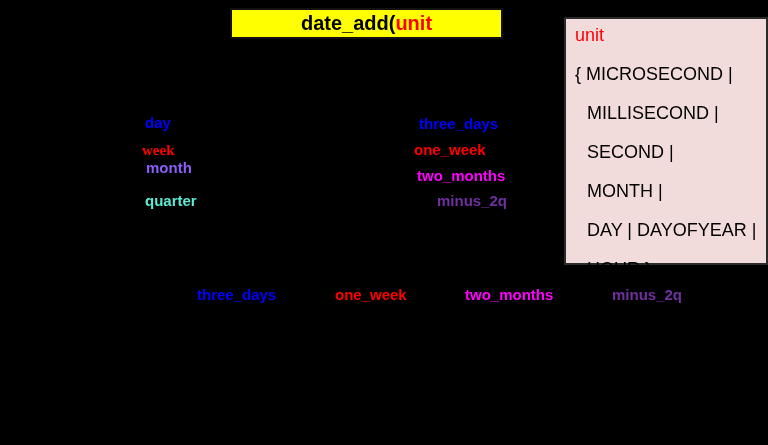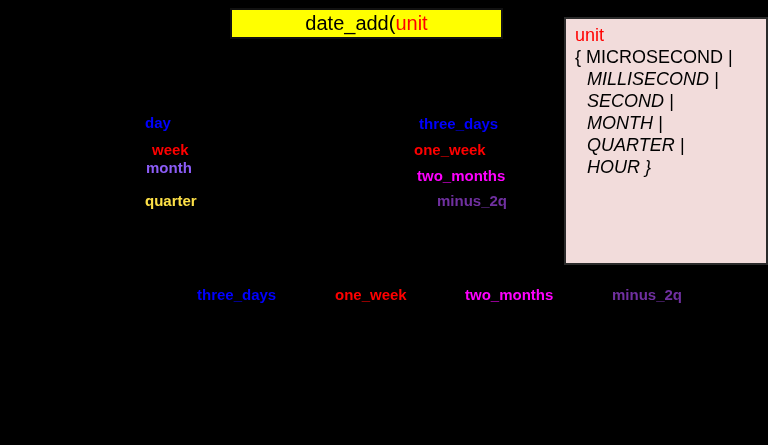--- a/index.html
+++ b/index.html
@@ -22,43 +22,44 @@
     width: 273px;
     height: 31px;
     box-sizing: border-box;
     border: 2px solid #111111;
     display: flex;
     align-items: center;
     justify-content: center;
     font-size: 20px;
     color: #000000;
     white-space: pre;
+    font-weight: bold;
   }
   .unit-panel {
     position: absolute;
     left: 564px;
     top: 17px;
     width: 204px;
     height: 248px;
     box-sizing: border-box;
     border: 2px solid #2b2b2b;
     padding: 5px 8px 0 9px;
     font-size: 18px;
     line-height: 22px;
     color: #000000;
   }
   .unit-heading {
     line-height: 22px;
   }
   .unit-lines div {
     white-space: pre;
+    margin-top: 17px;
   }
   .unit-lines div:not(:first-child) {
     padding-left: 12px;
-    font-style: italic;
   }
   .word {
     position: absolute;
     font-size: 15px;
     font-weight: bold;
     line-height: 24px;
     white-space: pre;
   }
 </style>
 </head>
@@ -68,29 +69,29 @@
 
   <div class="title-box" style="background-color: rgb(255, 255, 0);"><span>date_add(</span><span style="color: rgb(255, 0, 0);">unit</span></div>
 
   <div class="unit-panel" style="background-color: rgb(242, 220, 219);">
     <div class="unit-heading" style="color: rgb(255, 0, 0);">unit</div>
     <div class="unit-lines">
       <div>{ MICROSECOND |</div>
       <div>MILLISECOND |</div>
       <div>SECOND |</div>
       <div>MONTH |</div>
-      <div>QUARTER |</div>
+      <div>DAY | DAYOFYEAR |</div>
       <div>HOUR }</div>
     </div>
   </div>
 
   <div class="word" style="left: 145px; top: 111px; color: rgb(0, 0, 255);">day</div>
-  <div class="word" style="left: 152px; top: 138px; color: rgb(255, 0, 0);">week</div>
+  <div class="word" style="left: 142px; top: 138px; color: rgb(255, 0, 0); font-family: Liberation Serif, serif;">week</div>
   <div class="word" style="left: 146px; top: 156px; color: #8b5cf6;">month</div>
-  <div class="word" style="left: 145px; top: 189px; color: #fde047;">quarter</div>
+  <div class="word" style="left: 145px; top: 189px; color: #5eead4;">quarter</div>
 
   <div class="word" style="left: 419px; top: 112px; color: rgb(0, 0, 255);">three_days</div>
   <div class="word" style="left: 414px; top: 138px; color: rgb(255, 0, 0);">one_week</div>
   <div class="word" style="left: 417px; top: 164px; color: rgb(255, 0, 255);">two_months</div>
   <div class="word" style="left: 437px; top: 189px; color: rgb(112, 48, 160);">minus_2q</div>
 
   <div class="word" style="left: 197px; top: 283px; color: rgb(0, 0, 255);">three_days</div>
   <div class="word" style="left: 335px; top: 283px; color: rgb(255, 0, 0);">one_week</div>
   <div class="word" style="left: 465px; top: 283px; color: rgb(255, 0, 255);">two_months</div>
   <div class="word" style="left: 612px; top: 283px; color: rgb(112, 48, 160);">minus_2q</div>

